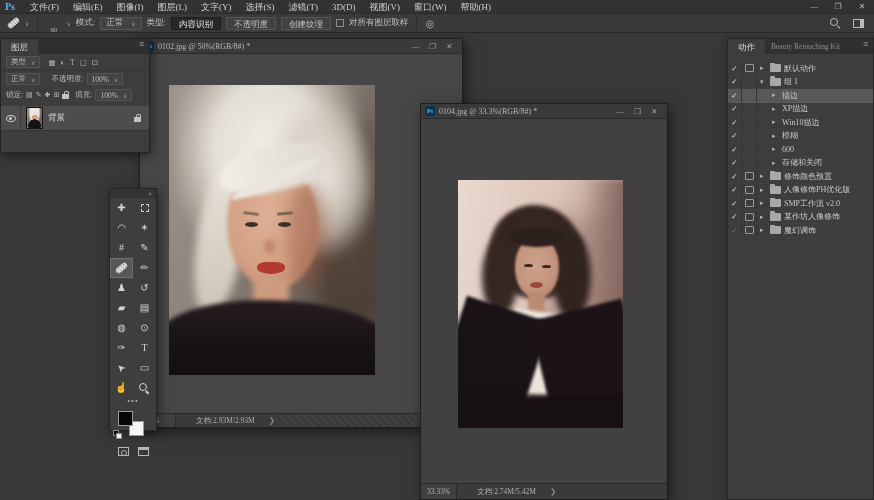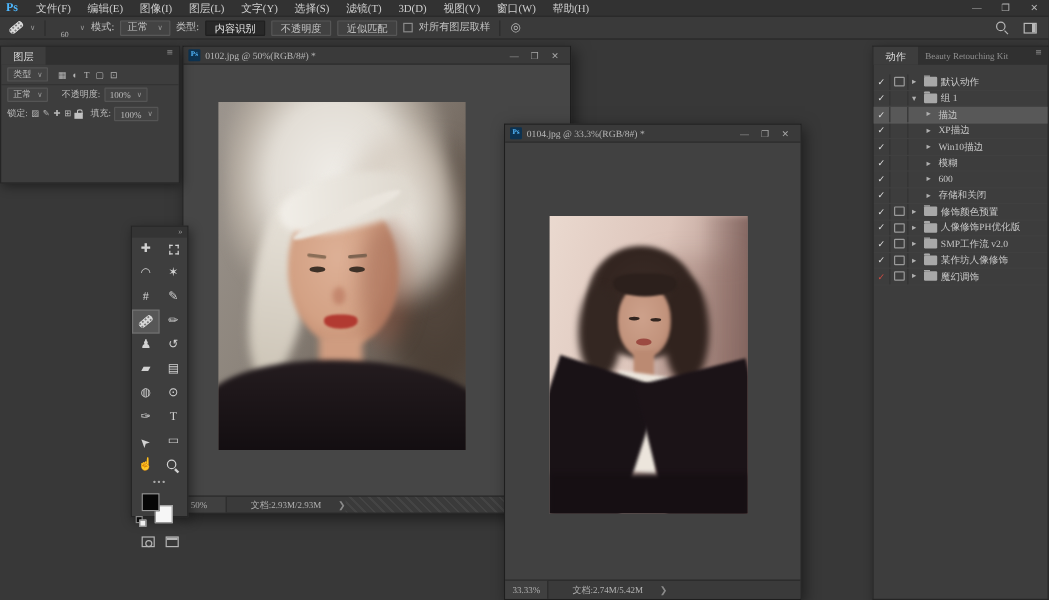--- a/index.html
+++ b/index.html
@@ -103,21 +103,21 @@
            display:flex;align-items:center;justify-content:center;border-radius:1px;flex:none}
   .dw-controls{margin-left:auto;display:flex}
   .dw-controls span{width:17px;text-align:center;font-size:7.5px;color:#a8a8a8}
   .dw-canvas{position:absolute;left:0;right:0;top:15px;background:#464646;overflow:hidden}
   .dw-status{position:absolute;left:0;right:0;bottom:0;background:#3a3a3a;border-top:1px solid #2a2a2a;
              display:flex;align-items:center;font-size:7.5px;color:#b0b0b0}
   .zoom-box{height:100%;display:flex;align-items:center;padding:0 6px;border-right:1px solid #2b2b2b;background:#404040;min-width:36px}
   .doc-size{margin-left:20px;white-space:nowrap}
   .status-chevron{margin-left:14px;color:#8a8a8a}
   .status-hatch{flex:1;height:100%;background:repeating-linear-gradient(45deg,rgba(255,255,255,.05) 0 1.5px,transparent 1.5px 5.5px)}
-  #win1{left:152px;top:38px;width:324px;height:390px;z-index:20}
+  #win1{left:139px;top:38px;width:324px;height:390px;z-index:20}
   #win1 .dw-canvas{bottom:14px}
   #win1 .dw-status{height:14px}
   #win2{left:420px;top:103px;width:248px;height:397px;z-index:30;background:#424242}
   #win2 .dw-canvas{bottom:16px;background:#414141}
   #win2 .dw-status{height:16px}
 
   
   .img1{position:absolute;left:29px;top:31px;width:206px;height:290px;overflow:hidden;
         background:linear-gradient(118deg,#9b948d 0%,#8d857c 38%,#6e635a 68%,#4a423c 100%)}
   .img1 div,.img2 div{position:absolute}
@@ -207,21 +207,21 @@
     </span>
     <span class="dd-arrow">∨</span>
     <span>模式:</span>
     <span class="dd">
       <span>正常</span>
       <span class="dd-arrow">∨</span>
     </span>
     <span>类型:</span>
     <span class="seg active">内容识别</span>
     <span class="seg">不透明度</span>
-    <span class="seg">近似匹配</span>
+    <span class="seg">创建纹理</span>
     <span class="cb"></span>
     <span>对所有图层取样</span>
     <span class="vsep"></span>
     <span class="pressure">◎</span>
     <div class="ob-right">
       <span class="search-icon"></span>
       <span class="ws-icon"></span>
     </div>
   </div>
 
@@ -261,20 +261,28 @@
         <span>✎</span>
         <span>✚</span>
         <span>⊞</span>
         <span class="lock-icon"></span>
       </span>
       <span style="margin-left:3px">填充:</span>
       <span class="mini-dd">
         <span>100%</span>
         <span class="dd-arrow">∨</span>
       </span>
+    </div>
+    <div class="layer-row">
+      <span class="eye-col">
+          <span class="eye"></span>
+        </span>
+      <span class="thumb"></span>
+      <span class="layer-name">背景</span>
+      <span class="lock-icon layer-lock"></span>
     </div>
   </div>
 
   <div class="panel toolbar">
     <div class="tb-head">»</div>
     <div class="tb-grid">
       <div class="tb-cell">
           <span class="tg">✚</span>
         </div>
       <div class="tb-cell">

